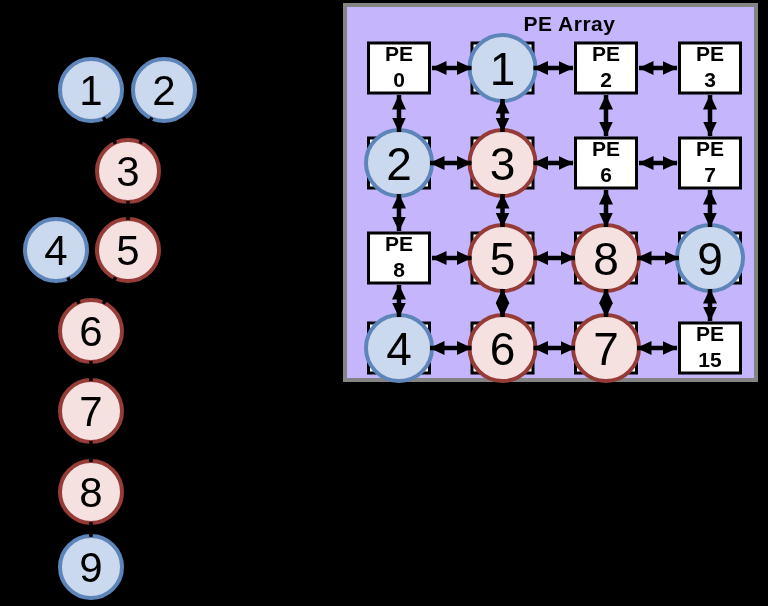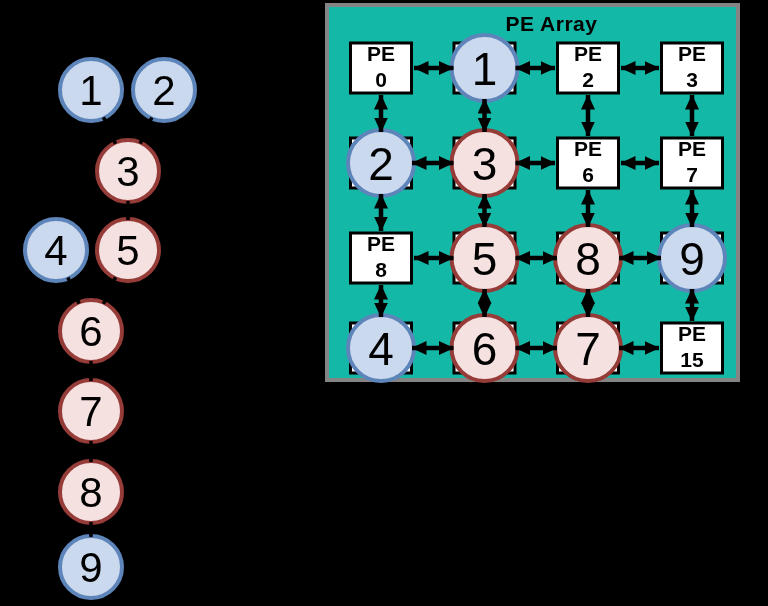--- a/index.html
+++ b/index.html
@@ -1,20 +1,20 @@
 <!DOCTYPE html>
 <html><head>
 <meta charset="utf-8">
 <style>
   html,body{margin:0;padding:0;}
   body{width:768px;height:606px;background:#000;position:relative;overflow:hidden;
        font-family:"Liberation Sans",sans-serif;}
   #graph-svg{position:absolute;left:0;top:0;overflow:visible;}
-  .pe-panel{position:absolute;left:325px;top:3px;width:407px;height:371px;
-            background:#14b8a6;border:4px solid #848484;}
+  .pe-panel{position:absolute;left:343px;top:3px;width:407px;height:371px;
+            background:#c4b5fd;border:4px solid #848484;}
   .pe-title{position:absolute;top:5px;left:19px;width:100%;text-align:center;
             font-weight:700;font-size:21px;color:#000;letter-spacing:0.5px;}
   #pe-svg{position:absolute;left:0;top:0;overflow:visible;}
   text{fill:#000;}
   .node-label{font:400 42px "Liberation Sans",sans-serif;text-anchor:middle;}
   .node-label-panel{font:400 46px "Liberation Sans",sans-serif;text-anchor:middle;}
   .pe-label{font:700 21px "Liberation Sans",sans-serif;text-anchor:middle;}
 </style>
 </head>
 <body style="background: rgb(0, 0, 0);">

